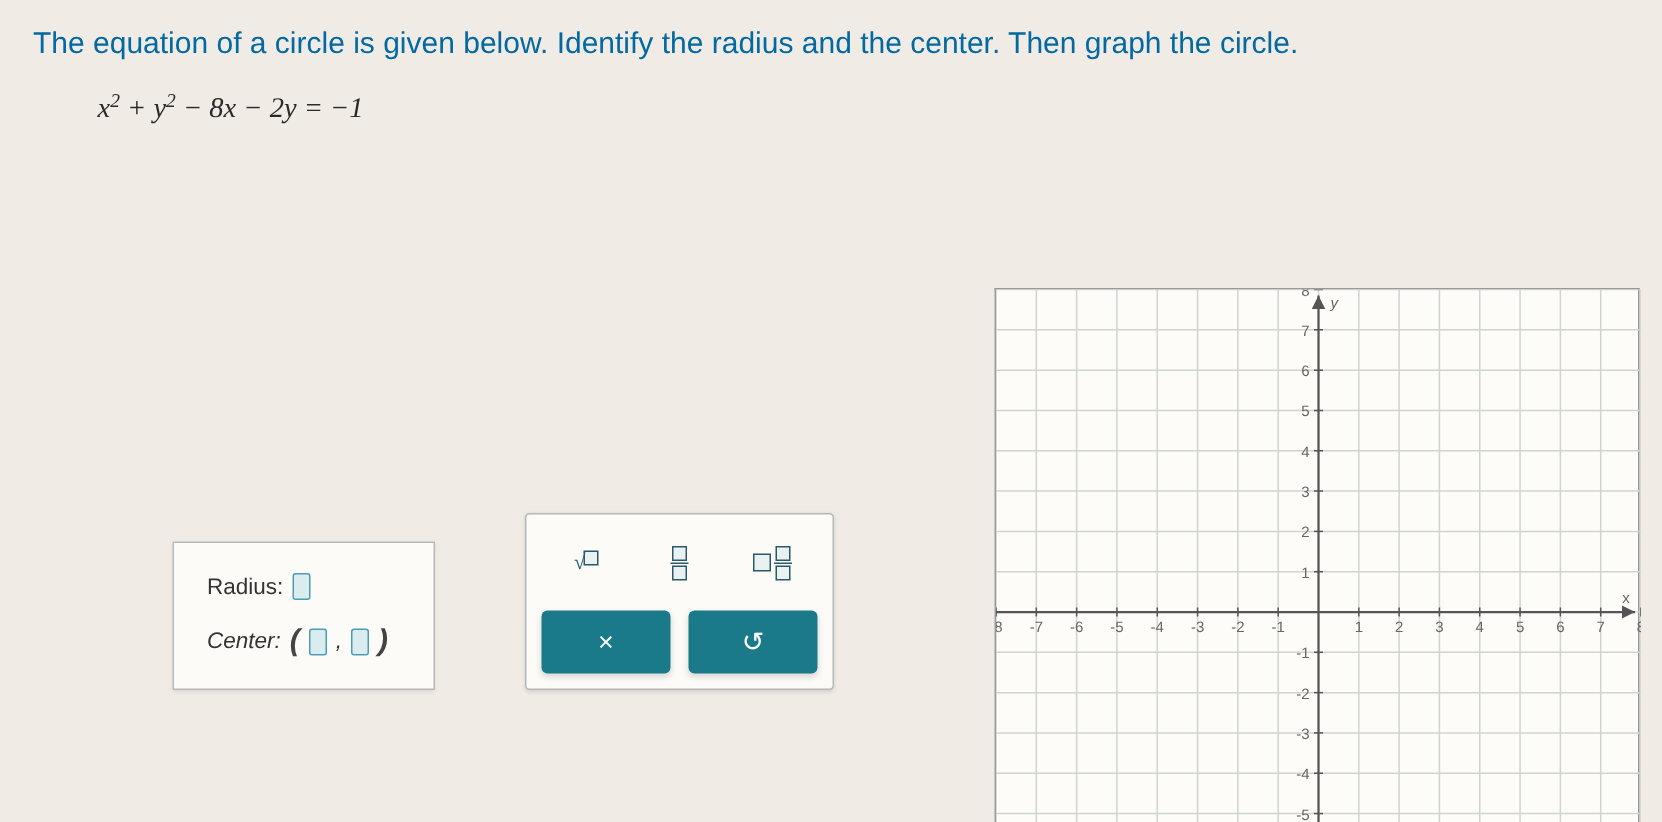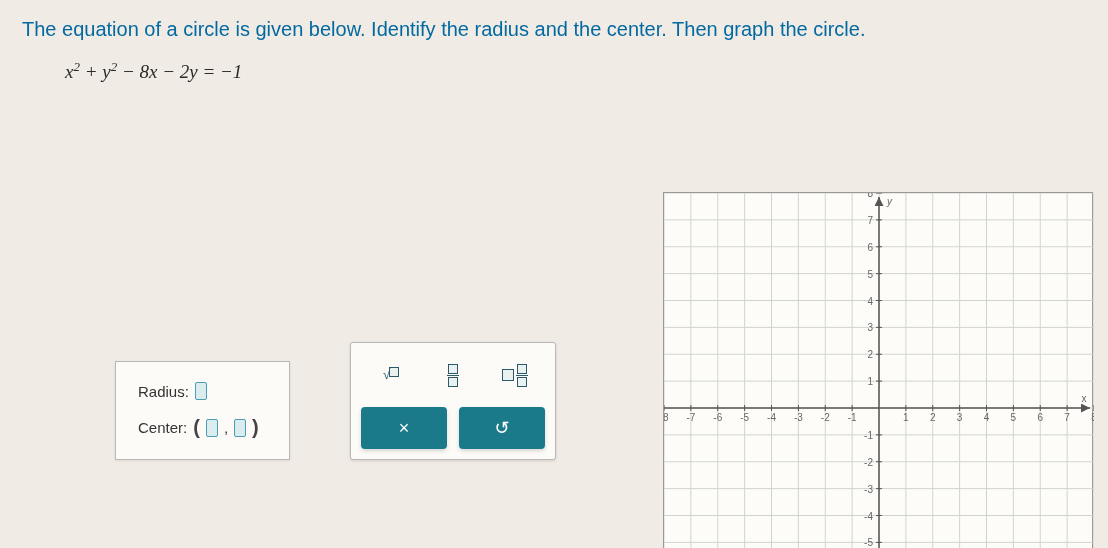--- a/index.html
+++ b/index.html
@@ -39,21 +39,21 @@
       width: 175px;
       box-shadow: 0 1px 3px rgba(0,0,0,0.08);
     }
     .answer-row {
       display: flex;
       align-items: center;
       gap: 6px;
       font-size: 15px;
       color: #333;
     }
-    .answer-row + .answer-row { margin-top: 16px; }
+    .answer-row + .answer-row { margin-top: 16px; font-style: italic; }
     .blank {
       display: inline-block;
       width: 12px;
       height: 18px;
       border: 1.5px solid #4a9db5;
       background: rgba(120,190,210,0.25);
       border-radius: 2px;
     }
     .paren { font-size: 20px; font-weight: 600; color: #444; }
     .tool-panel {

